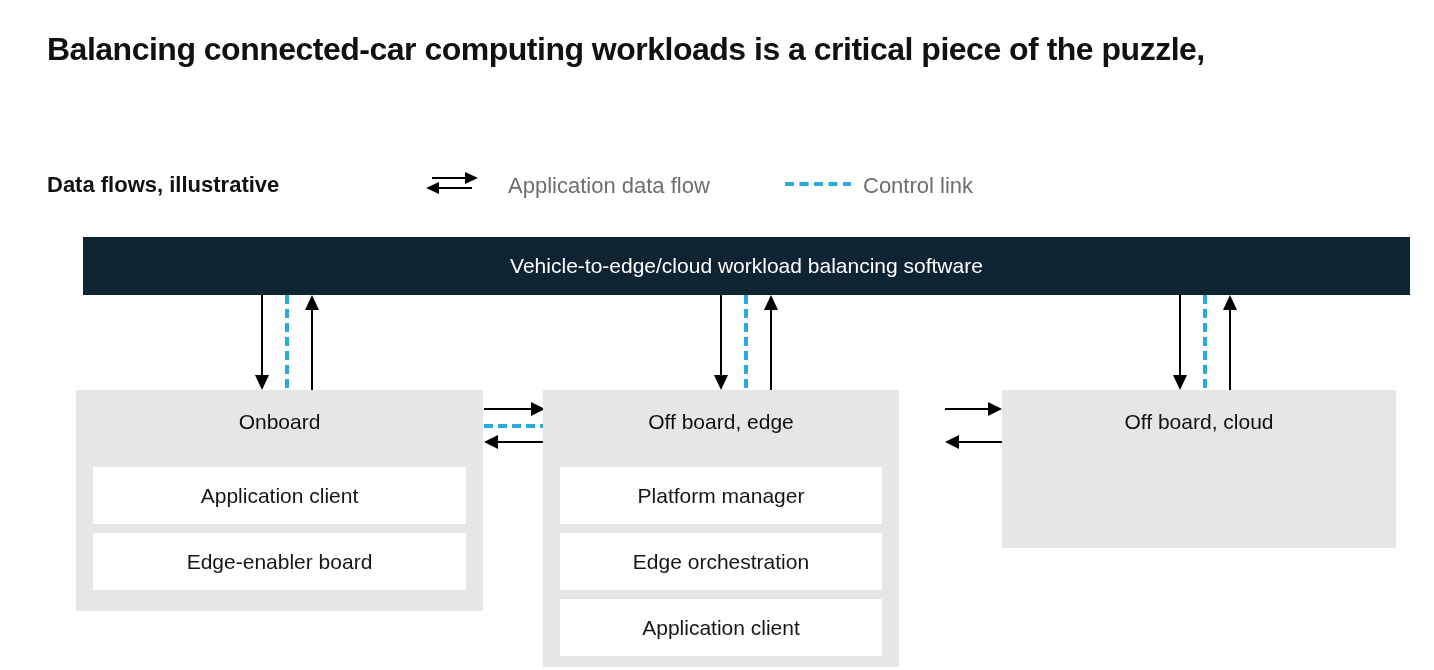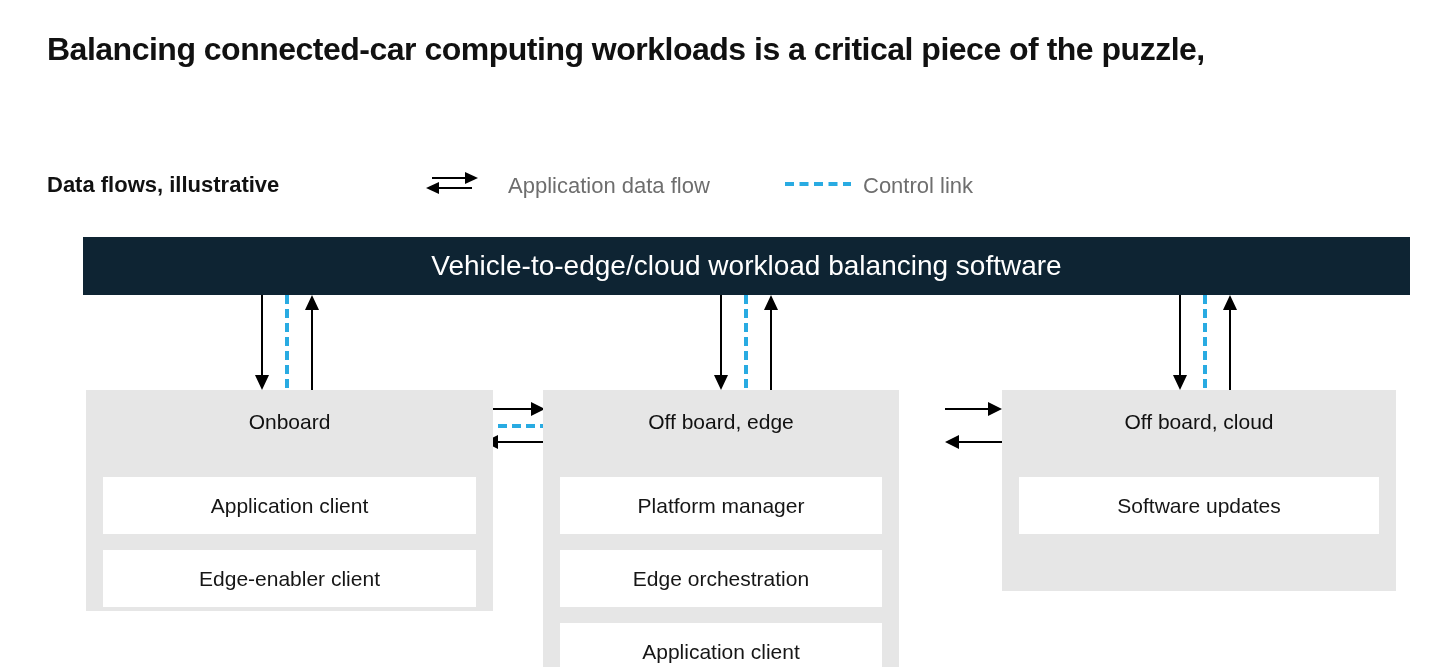--- a/index.html
+++ b/index.html
@@ -41,36 +41,36 @@
   #legend-control-label { left: 863px; }
   #legend-appflow-icon { left: 426px; top: 172px; }
   #legend-control-icon { left: 785px; top: 182px; }
 
   
   #software-bar {
     left: 83px; top: 237px;
     width: 1327px; height: 58px;
     background: #0e2433;
     display: flex; align-items: center; justify-content: center;
-    color: #ffffff; font-size: 28px;
+    color: #ffffff; font-size: 21px;
   }
 
   
   .zone { background: #e6e6e6; top: 390px; box-sizing: border-box; }
-  #zone-onboard { left: 86px;  width: 407px; height: 221px; }
+  #zone-onboard { left: 76px;  width: 407px; height: 221px; }
   #zone-edge    { left: 543px; width: 356px; height: 277px; }
-  #zone-cloud   { left: 1002px; width: 394px; height: 201px; }
+  #zone-cloud   { left: 1002px; width: 394px; height: 158px; }
   .zone-title {
     height: 71px;
     display: flex; align-items: center; justify-content: center;
     font-size: 21px; color: #111111;
     box-sizing: border-box; padding-bottom: 8px;
   }
   .zone-item {
-    height: 57px; margin: 16px 17px 9px 17px;
+    height: 57px; margin: 6px 17px 9px 17px;
     background: #ffffff;
     display: flex; align-items: center; justify-content: center;
     font-size: 21px; color: #161616;
   }
 
   
   .vconn { top: 295px; }
   #vconn-left   { left: 255px; }
   #vconn-middle { left: 714px; }
   #vconn-right  { left: 1173px; }
@@ -176,28 +176,27 @@
       <g>
           <polygon class="arrow-fill" points="14,33 14,47 0,40"></polygon>
           <line x1="13" y1="40" x2="57" y2="40" stroke="#000" stroke-width="2"></line>
         </g>
     </svg>
   </span>
 
   <div id="zone-onboard" class="abs zone">
     <div class="zone-title">Onboard</div>
     <div class="zone-item">Application client</div>
-    <div class="zone-item">Edge-enabler client</div>
+    <div class="zone-item">Edge-enabler board</div>
   </div>
 
   <div id="zone-edge" class="abs zone">
     <div class="zone-title">Off board, edge</div>
     <div class="zone-item">Platform manager</div>
     <div class="zone-item">Edge orchestration</div>
     <div class="zone-item">Application client</div>
   </div>
 
   <div id="zone-cloud" class="abs zone">
     <div class="zone-title">Off board, cloud</div>
-    <div class="zone-item">Software updates</div>
   </div>
 
 </div>
 
 </body></html>

